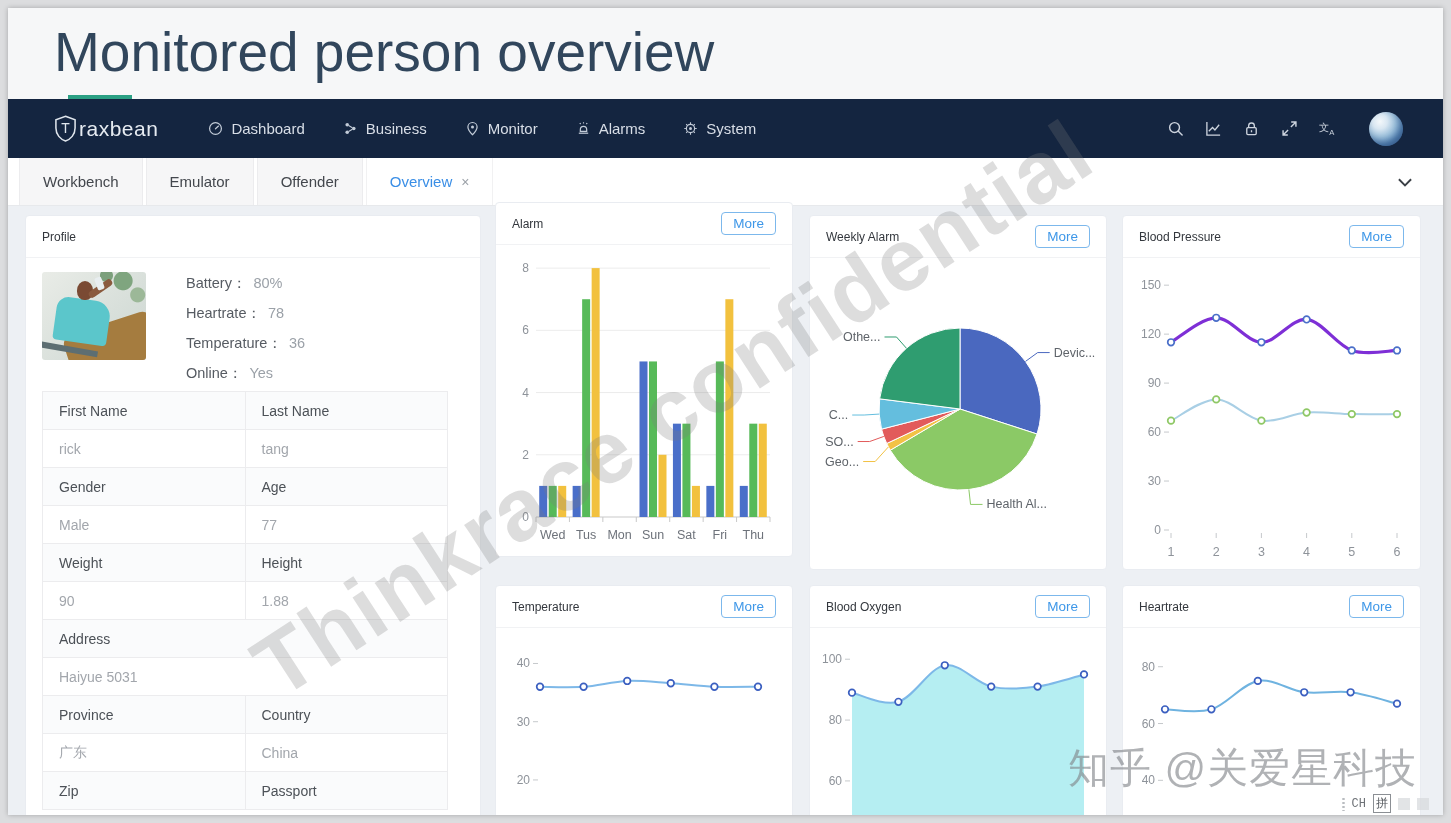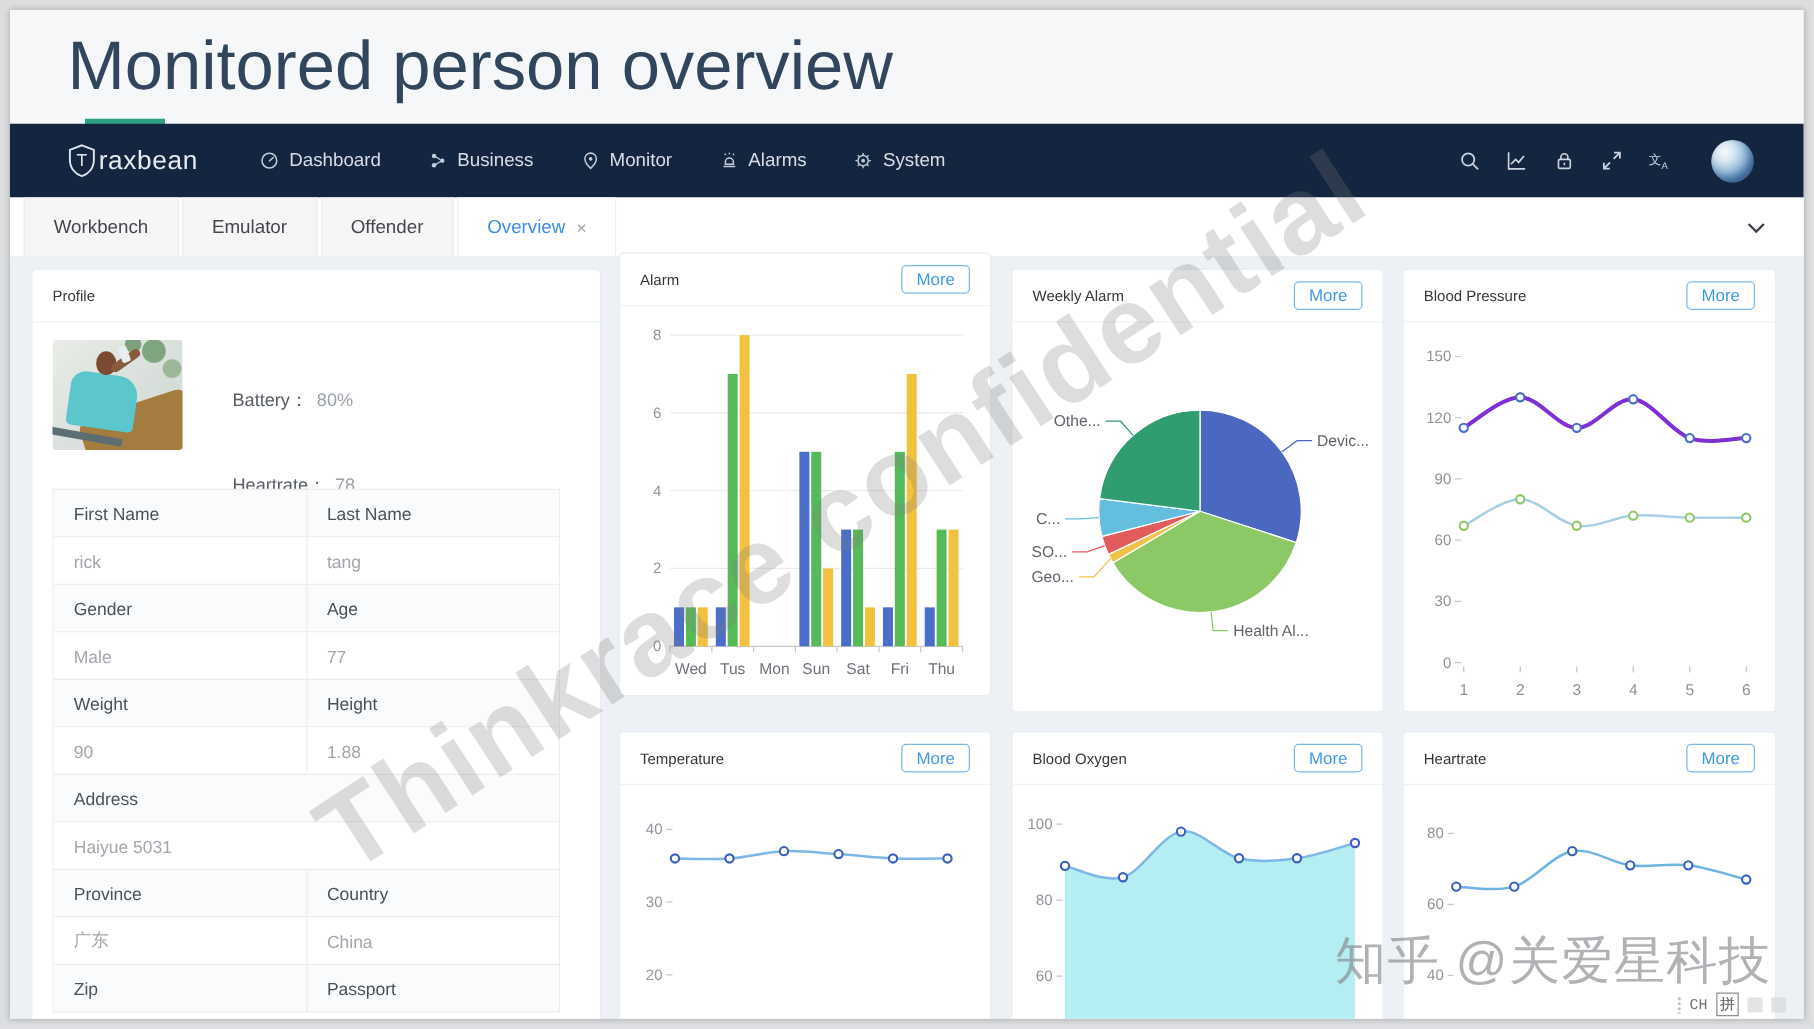--- a/index.html
+++ b/index.html
@@ -54,21 +54,21 @@
   
   .photo{position:absolute;left:16px;top:56px;width:104px;height:88px;border-radius:3px;overflow:hidden;background:linear-gradient(135deg,#e9ece7,#ccd6d1);
      background-image:radial-gradient(circle at 78% 10%,#7fa57f 9px,transparent 10px),radial-gradient(circle at 92% 26%,#9cb898 7px,transparent 8px),radial-gradient(circle at 62% 4%,#7ca07c 6px,transparent 7px),linear-gradient(135deg,#e9ece7,#ccd6d1);}
   .photo .pants{position:absolute;bottom:-20px;right:-14px;width:92px;height:58px;background:#a57c3f;transform:rotate(-18deg);border-radius:10px;}
   .photo .shirt{position:absolute;left:13px;top:27px;width:54px;height:44px;background:#5bc6cb;border-radius:12px 16px 4px 4px;transform:rotate(8deg);}
   .photo .head{position:absolute;left:35px;top:9px;width:16px;height:19px;background:#7a4a33;border-radius:50% 50% 45% 45%;}
   .photo .arm{position:absolute;left:45px;top:13px;width:27px;height:7px;background:#8a5a3e;transform:rotate(-35deg);border-radius:4px;}
   .photo .bottle{position:absolute;left:54px;top:5px;width:7px;height:13px;background:#e8eef0;transform:rotate(-20deg);border-radius:2px;}
   .photo .tbl{position:absolute;left:-6px;bottom:8px;width:62px;height:6px;background:#5d6e72;transform:rotate(10deg);}
   .profile-stats{position:absolute;left:160px;top:52px;}
-  .stat-row{display:flex;font-size:14.5px;line-height:30px;margin-top:38px;}
+  .stat-row{display:flex;font-size:14.5px;line-height:30px;}
   .s-label{color:#565b62;}
   .s-sep{color:#565b62;margin-right:7px;}
   .s-val{color:#9ba1a8;}
   .ptable{position:absolute;left:16px;right:32px;top:175px;border:1px solid #ececee;border-bottom:none;}
   .prow{display:flex;height:38px;border-bottom:1px solid #ececee;}
   .prow.header{background:#fafbfc;}
   .prow.header .pcell{color:#4c5157;}
   .prow.value{background:#fff;}
   .prow.value .pcell{color:#a2a6ac;}
   .pcell{flex:1;display:flex;align-items:center;padding-left:16px;font-size:14px;}

